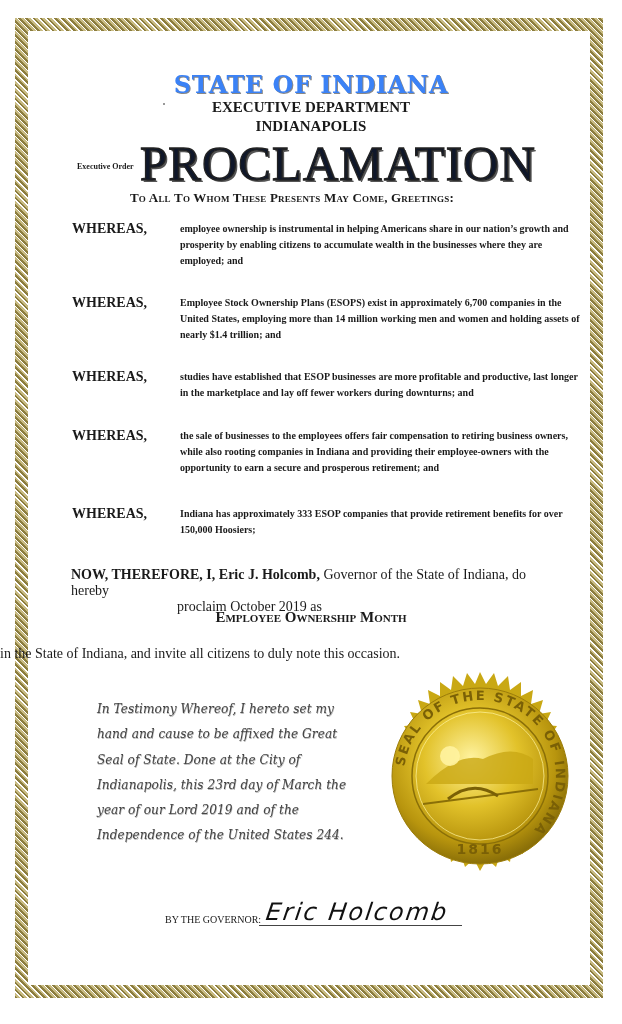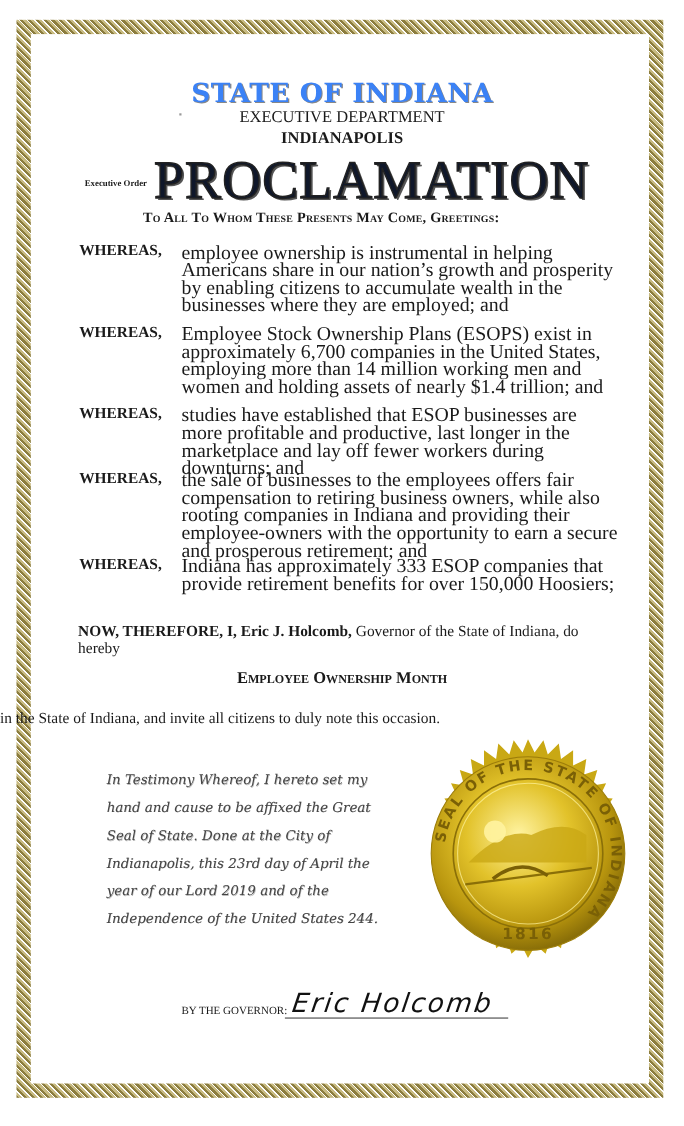--- a/index.html
+++ b/index.html
@@ -16,34 +16,34 @@
   }
   .frame-inner {
     position:absolute; inset:0; background:#fff;
   }
   .abs { position:absolute; }
   .title-state {
     left:0; width:622px; top:70px; text-align:center;
     font-family:"DejaVu Serif",serif; font-weight:bold; font-size:24px; letter-spacing:0.5px;
     color:#3b82f6; text-shadow:1px 1px 0 #888;
   }
-  .title-dept { left:0; width:622px; top:99px; text-align:center; font-weight:normal; font-size:15px; }
+  .title-dept { left:0; width:622px; top:99px; text-align:center; font-weight:bold; font-size:15px; }
   .title-city { left:0; width:622px; top:118px; text-align:center; font-weight:bold; font-size:15px; }
   .exec-order { left:37px; top:162px; font-size:8px; font-weight:bold;padding-left:40px; }
   .proclamation {
     left:140px; top:135px; font-size:49px; letter-spacing:1px; color:#0f172a;
     -webkit-text-stroke:1.3px #222; text-shadow:2px 2px 0 #555;
   }
   .greeting {
     left:0; width:584px; top:190px; text-align:center; font-weight:bold; font-size:13px;
     font-variant:small-caps; letter-spacing:.2px;
   }
   .whereas { position:absolute; left:72px; width:480px; }
   .whereas .lbl { position:absolute; left:0; top:0; font-weight:bold; font-size:14px; }
-  .whereas .txt { position:absolute; left:93px; width:400px; font-size:18px; line-height:16px; }
+  .whereas .txt { position:absolute; left:108px; width:400px; font-size:10px; line-height:16px;font-weight:bold; }
   .now { left:71px; top:567px; width:480px; font-size:14px; line-height:16px; }
   .now b { font-weight:bold; }
   .now .l2 { display:block; padding-left:106px; }
   .month {
     left:0; width:622px; top:609px; text-align:center; font-weight:bold; font-size:15px;
     font-variant:small-caps;
   }
   .invite { left:0; width:622px; top:646px; font-size:14px; }
   .testimony {
     left:97px; top:697px; width:250px; font-family:"DejaVu Serif",serif; font-style:italic;
@@ -91,26 +91,27 @@
   <span class="lbl">WHEREAS,</span>
   <span class="txt">the sale of businesses to the employees offers fair compensation to retiring business owners, while also rooting companies in Indiana and providing their employee-owners with the opportunity to earn a secure and prosperous retirement; and</span>
 </div>
 <div class="whereas" style="top:506px;">
   <span class="lbl">WHEREAS,</span>
   <span class="txt">Indiana has approximately 333 ESOP companies that provide retirement benefits for over 150,000 Hoosiers;</span>
 </div>
 
 <div class="abs now">
   <b>NOW, THEREFORE, I, Eric J. Holcomb,</b><span> Governor of the State of Indiana, do hereby</span>
+  <span class="l2">proclaim October 2019 as</span>
 </div>
 
 <div class="abs month">Employee Ownership Month</div>
 <div class="abs invite">in the State of Indiana, and invite all citizens to duly note this occasion.</div>
 
-<div class="abs testimony">In Testimony Whereof, I hereto set my hand and cause to be affixed the Great Seal of State. Done at the City of Indianapolis, this 23rd day of April the year of our Lord 2019 and of the Independence of the United States 244.</div>
+<div class="abs testimony">In Testimony Whereof, I hereto set my hand and cause to be affixed the Great Seal of State. Done at the City of Indianapolis, this 23rd day of March the year of our Lord 2019 and of the Independence of the United States 244.</div>
 
 <div class="abs seal">
   <svg width="205" height="225" viewBox="0 0 205 225">
     <defs>
       <radialGradient id="g" cx="45%" cy="40%" r="60%">
         <stop offset="0%" stop-color="#fff3a0"></stop>
         <stop offset="45%" stop-color="#e2c22a"></stop>
         <stop offset="80%" stop-color="#b8950e"></stop>
         <stop offset="100%" stop-color="#8a6f08"></stop>
       </radialGradient>

